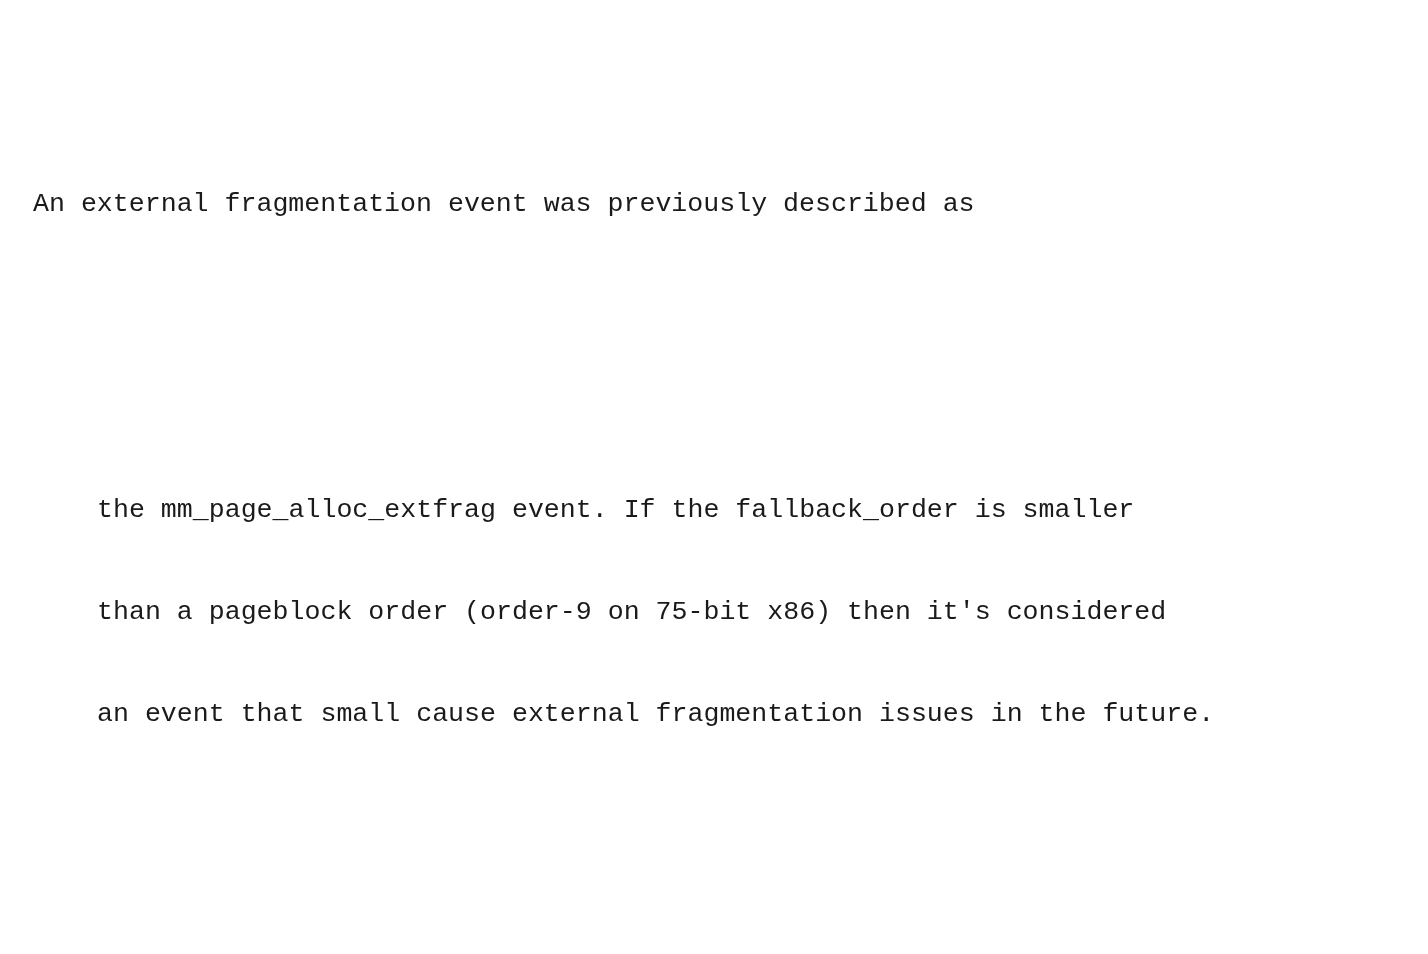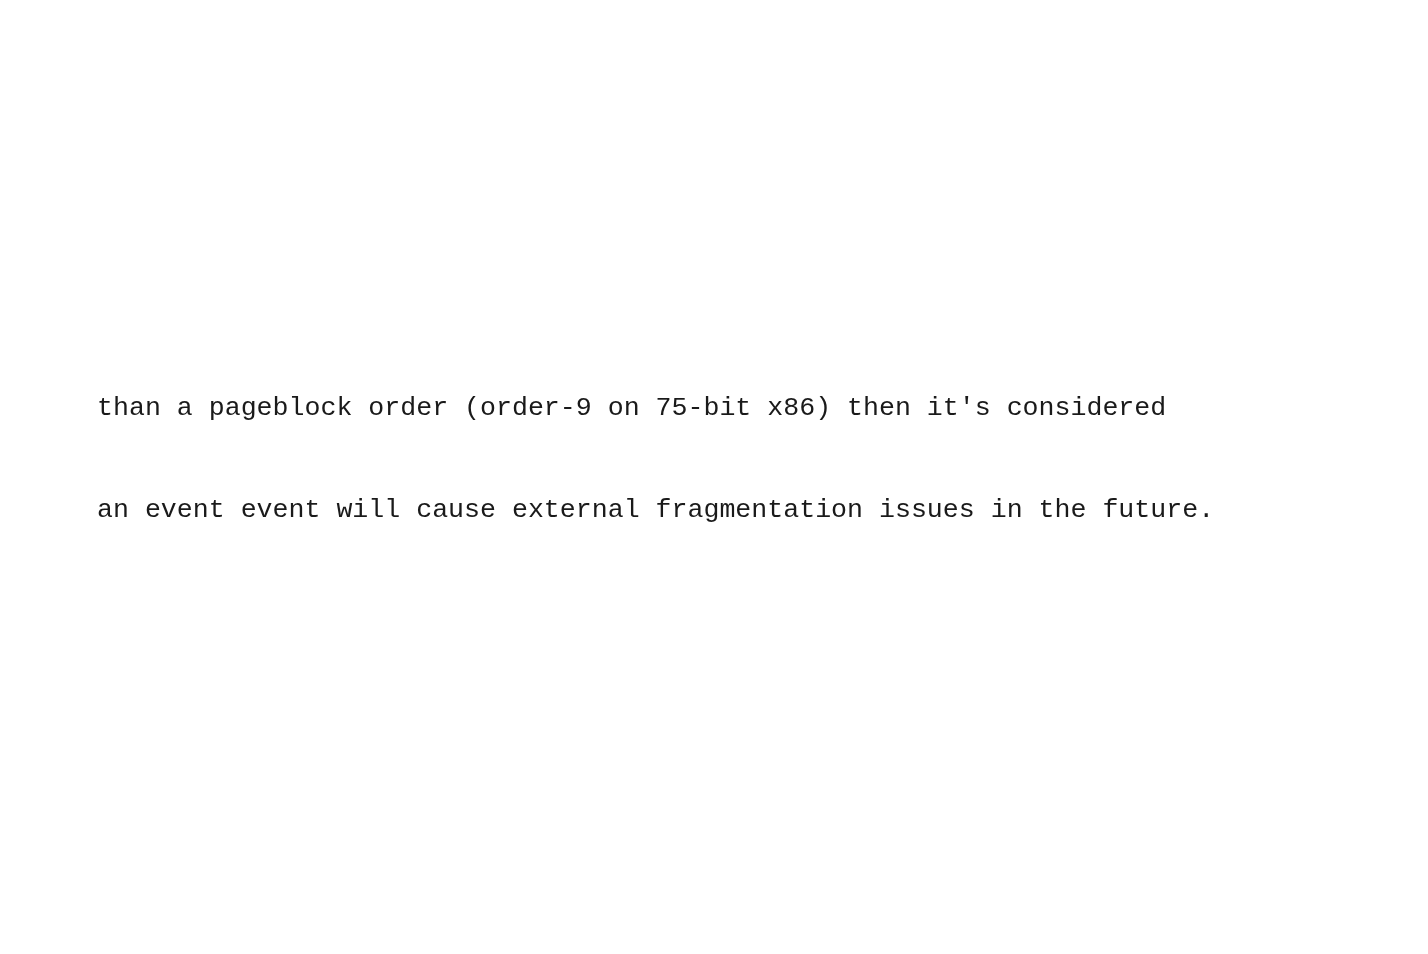--- a/index.html
+++ b/index.html
@@ -33,25 +33,27 @@
     }
     .indent {
       padding-left: 64px;
     }
   </style>
 </head>
 <body>
 
 <div class="doc">
   <span class="blank"></span>
+  <span class="line">An external fragmentation event was previously described as</span>
   <span class="blank"></span>
 
   <div>
+    <span class="line indent">the mm_page_alloc_extfrag event. If the fallback_order is smaller</span>
     <span class="line indent">than a pageblock order (order-9 on 75-bit x86) then it's considered</span>
-    <span class="line indent">an event event will cause external fragmentation issues in the future.</span>
+    <span class="line indent">an event that small cause external fragmentation issues in the future.</span>
   </div>
   
 
   
   
 
   
 </div>
 
 </body></html>

